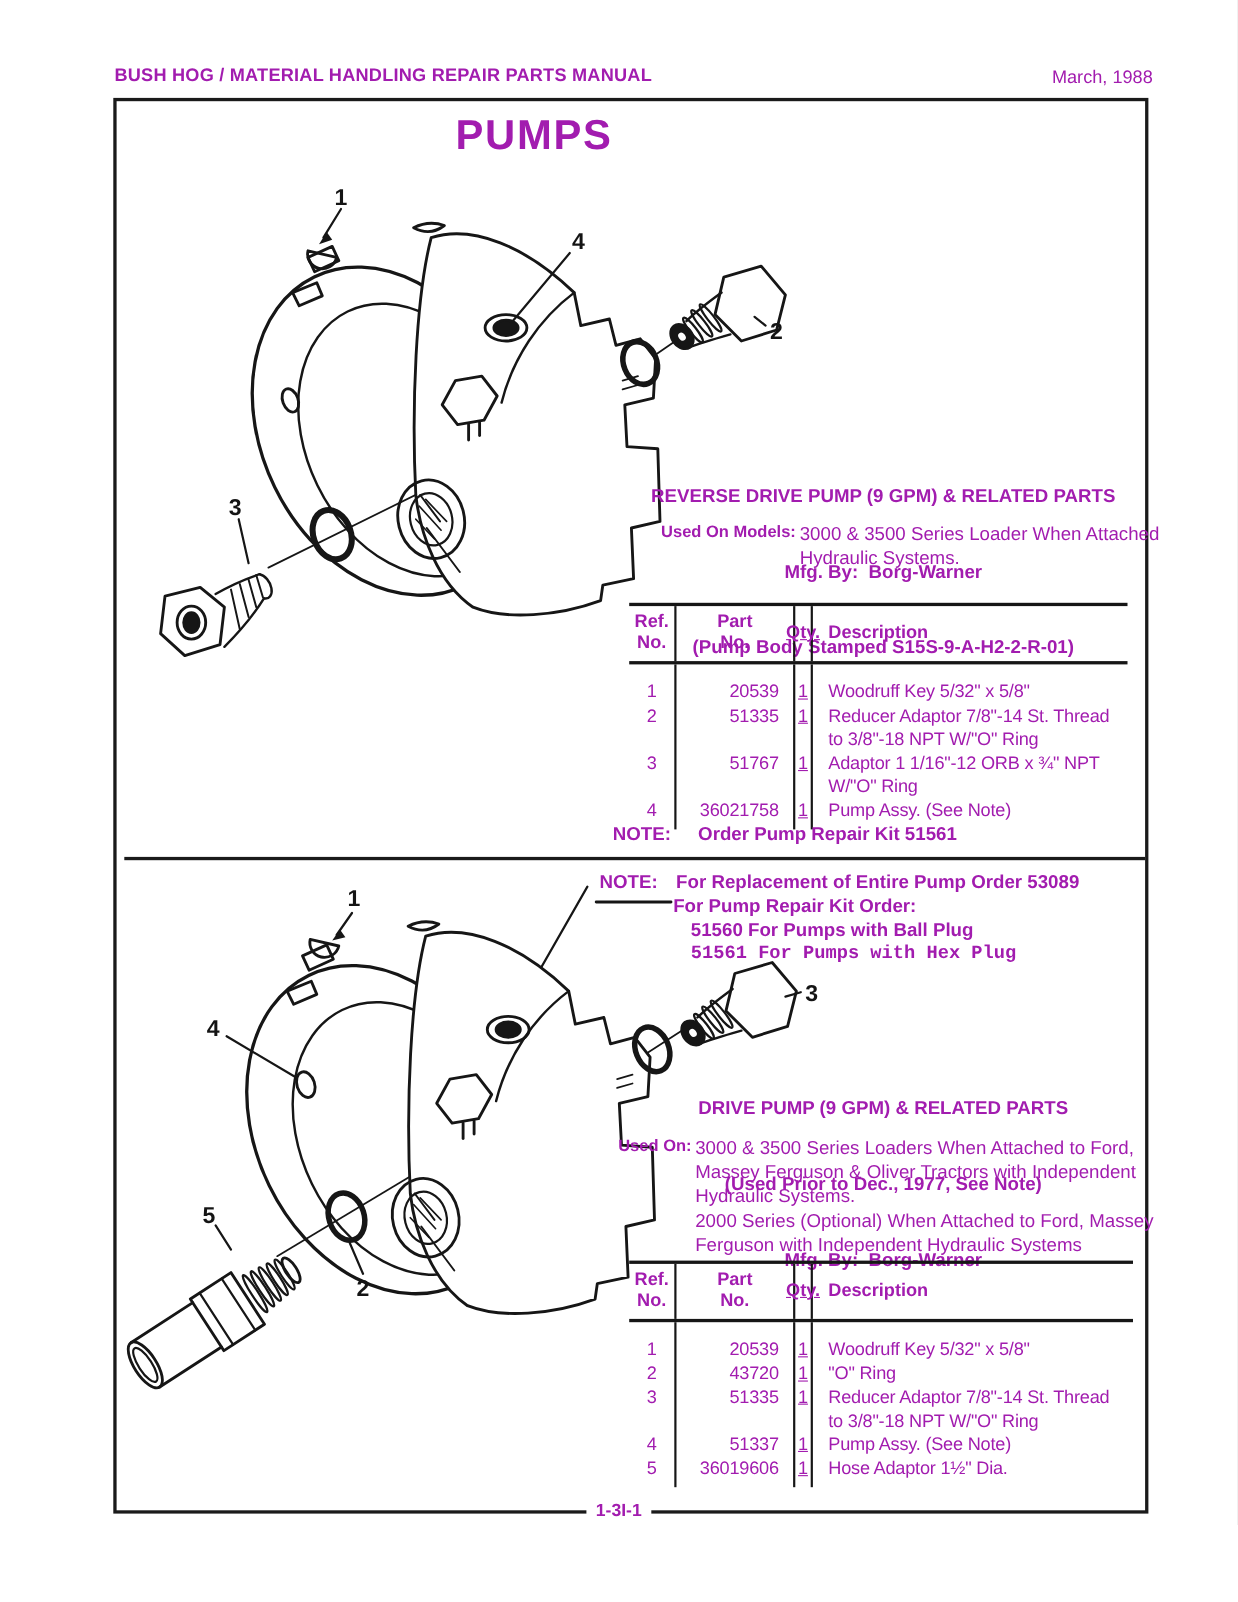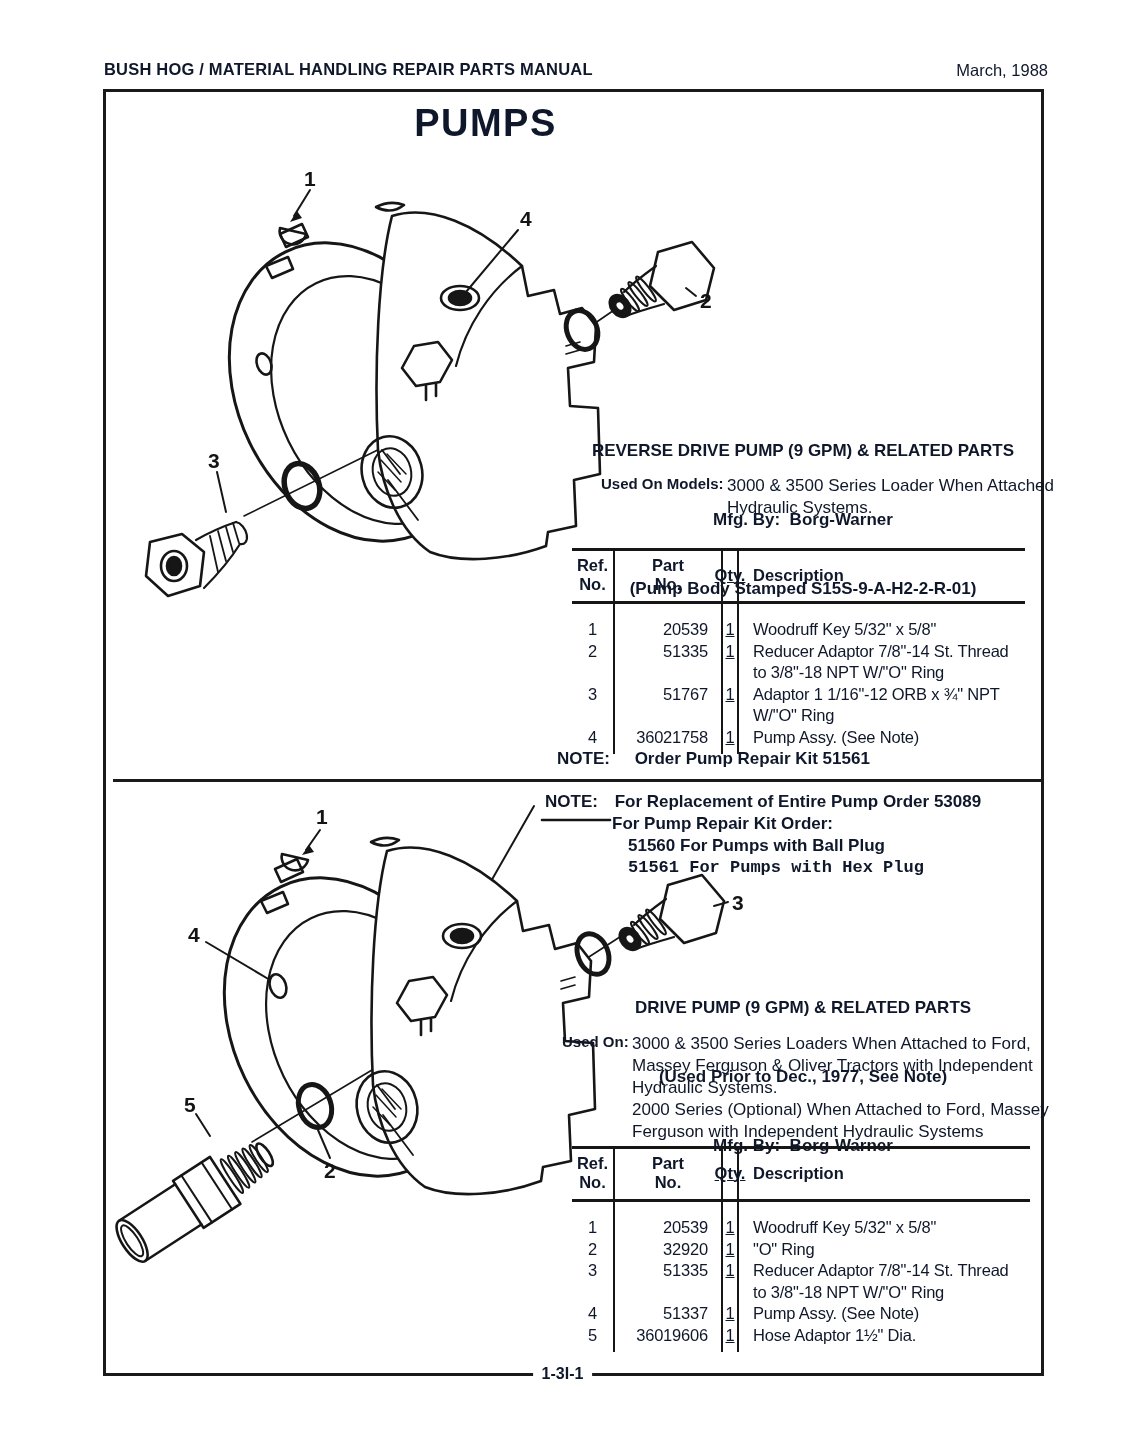--- a/index.html
+++ b/index.html
@@ -1,18 +1,18 @@
 <!DOCTYPE html>
 <html><head>
 <meta charset="utf-8">
 <style>
   html,body{margin:0;padding:0;background:#e8e8e8;}
   .page{
     position:relative;width:1125px;height:1456px;background:#ffffff;
-    font-family:"Liberation Sans","DejaVu Sans",sans-serif;color:#0f172a;
+    font-family:"Liberation Sans","DejaVu Sans",sans-serif;color:#a21caf;
     overflow:hidden;margin:0 auto;
   }
   .abs{position:absolute;}
   .pre{white-space:pre-wrap;}
   .hdr-left{left:104px;top:60px;font-weight:bold;font-size:16.5px;letter-spacing:.2px;}
   .hdr-right{right:77px;top:61px;font-size:16.5px;}
   .border-box{
     left:103px;top:89px;width:941px;height:1287px;
     border:3px solid #1a1a1a;box-sizing:border-box;
   }
@@ -320,21 +320,21 @@
       <div class="col c-ref vline">
         <div class="tl">1</div>
         <div class="tl">2</div>
         <div class="tl">3</div>
         <div class="tl"></div>
         <div class="tl">4</div>
         <div class="tl">5</div>
       </div>
       <div class="col c-part vline">
         <div class="tl">20539</div>
-        <div class="tl">32920</div>
+        <div class="tl">43720</div>
         <div class="tl">51335</div>
         <div class="tl"></div>
         <div class="tl">51337</div>
         <div class="tl">36019606</div>
       </div>
       <div class="col c-qty vline">
         <div class="tl">1</div>
         <div class="tl">1</div>
         <div class="tl">1</div>
         <div class="tl"></div>

